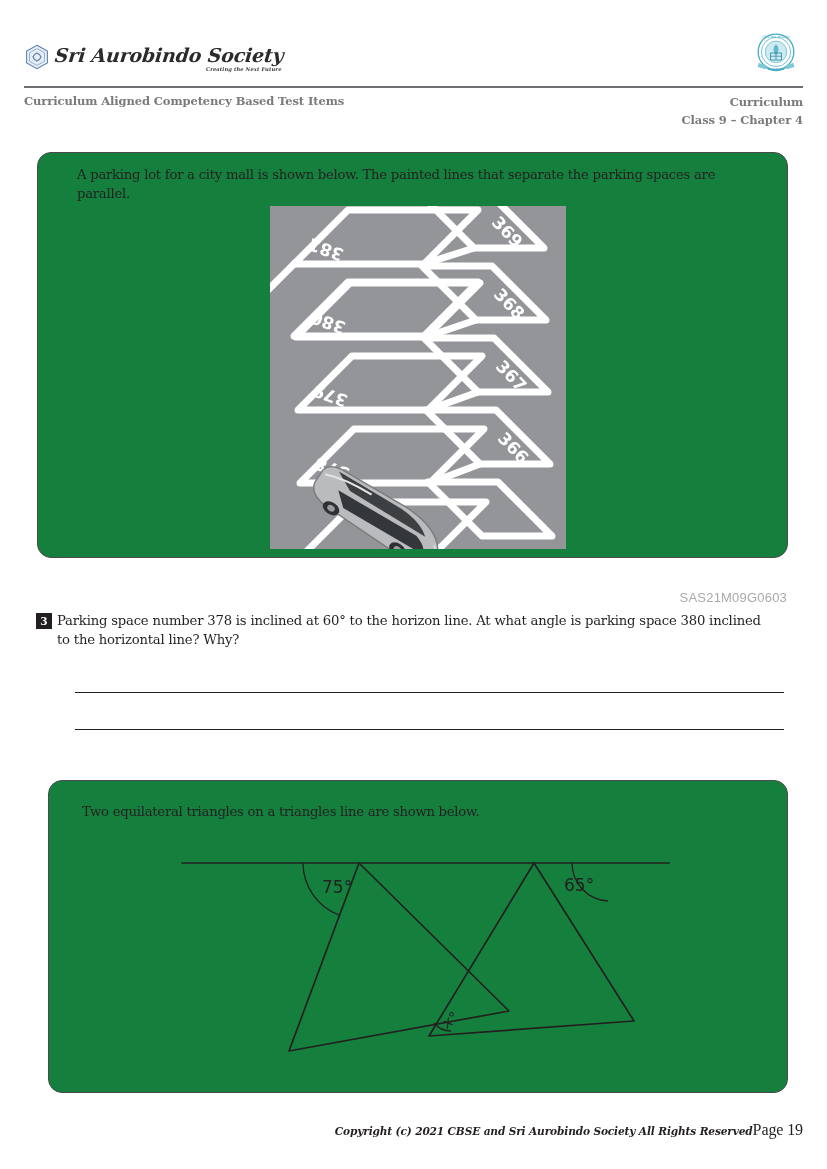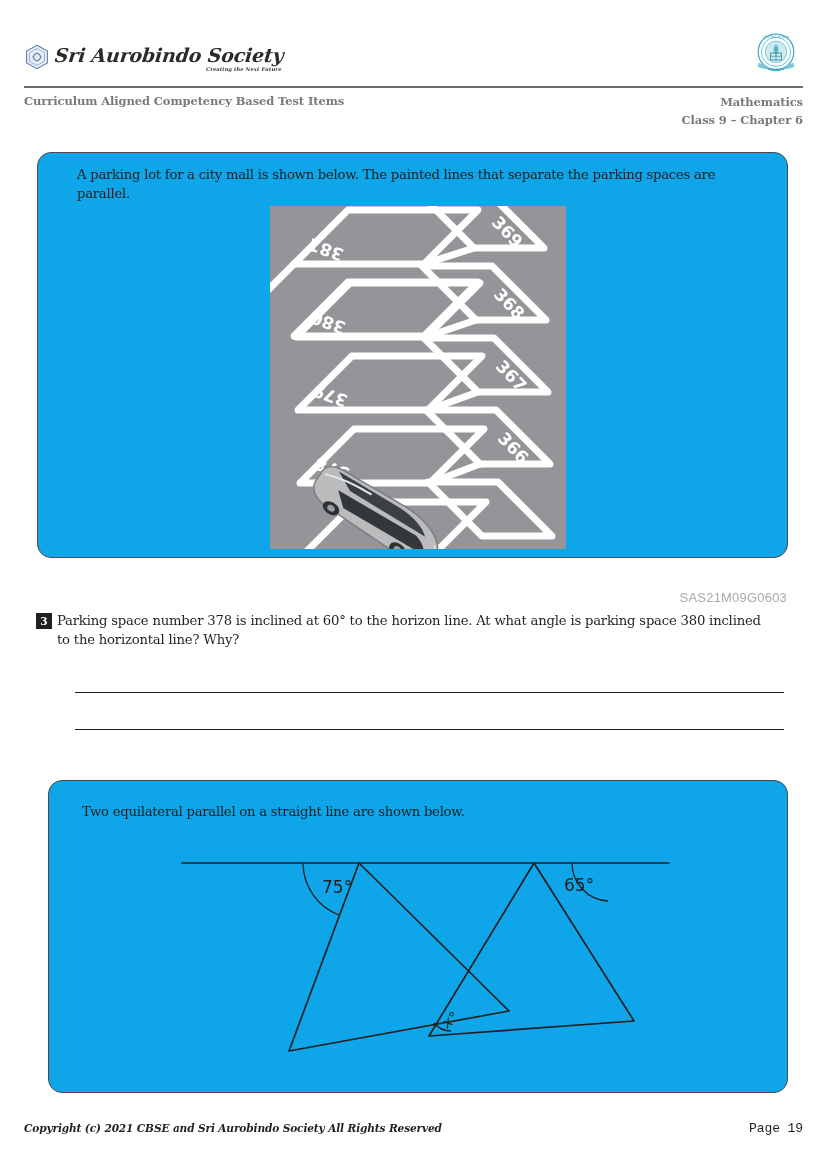--- a/index.html
+++ b/index.html
@@ -108,21 +108,21 @@
     line-height: 1.55;
     letter-spacing: -0.1px;
   }
 
   
   .qbox {
     position: absolute;
     border: 1.6px solid #4b4b4d;
     border-radius: 14px;
     box-sizing: border-box;
-    background: #0ea5e9;
+    background: #15803d;
   }
   #stimulus-box-1 {
     left: 37px;
     top: 152px;
     width: 751px;
     height: 406px;
   }
   #stimulus-box-2 {
     left: 48px;
     top: 780px;
@@ -223,34 +223,34 @@
   }
   #triangle-figure svg { display: block; }
 
   
   #footer {
     position: absolute;
     left: 24px;
     top: 1121px;
     width: 779px;
     display: flex;
-    justify-content: space-between;
+    justify-content: flex-end;
     align-items: baseline;
   }
   #footer-copyright {
     font-family: "DejaVu Serif", serif;
     font-style: italic;
     font-weight: 700;
     font-size: 10.6px;
     color: #231f20;
     letter-spacing: -0.15px;
   }
   #footer-page {
-    font-family: Liberation Mono, monospace;
-    font-size: 13px;
+    font-family: Liberation Serif, serif;
+    font-size: 16px;
     color: #231f20;
     letter-spacing: -0.1px;
   }
 </style>
 </head>
 <body>
 
 <div class="header">
 
   <div class="logo-left">
@@ -279,22 +279,22 @@
     <path d="M28 76 Q50 92 72 76 Q50 86 28 76 Z" fill="#4aafc4"></path>
     <text x="50" y="22" font-family="DejaVu Sans, sans-serif" font-size="6" fill="#4aafc4" text-anchor="middle">CENTRAL BOARD</text>
     <text x="50" y="82" font-family="DejaVu Sans, sans-serif" font-size="5" fill="#3f9fb5" text-anchor="middle">EDUCATION</text>
   </svg>
 
   <div class="header-rule"></div>
 
   <div class="header-meta">
     <div class="header-title">Curriculum Aligned Competency Based Test Items</div>
     <div class="header-right">
-      <div>Mathematics</div>
-      <div>Class 9 – Chapter 6</div>
+      <div>Curriculum</div>
+      <div>Class 9 – Chapter 4</div>
     </div>
   </div>
 </div>
 
 <div class="qbox" id="stimulus-box-1">
 
   <div class="stem-text" id="stimulus-text-1">A parking lot for a city mall is shown below. The painted lines that separate the parking spaces are parallel.</div>
 
   <div id="parking-figure">
     <svg width="296" height="343" viewBox="0 0 296 343">
@@ -352,21 +352,21 @@
 <div id="question-block">
   <div id="question-number">3</div>
   <div id="question-text">Parking space number 378 is inclined at 60° to the horizon line. At what angle is parking space 380 inclined to the horizontal line? Why?</div>
 </div>
 
 <div class="answer-line" id="answer-line-1"></div>
 <div class="answer-line" id="answer-line-2"></div>
 
 <div class="qbox" id="stimulus-box-2">
 
-  <div class="stem-text" id="stimulus-text-2">Two equilateral parallel on a straight line are shown below.</div>
+  <div class="stem-text" id="stimulus-text-2">Two equilateral triangles on a triangles line are shown below.</div>
 
   <div id="triangle-figure">
     <svg width="500" height="230" viewBox="0 0 500 230">
       <g stroke="#231f20" stroke-width="1.7" fill="none" stroke-linejoin="round" stroke-linecap="round">
 
         <line x1="3" y1="12" x2="490" y2="12"></line>
 
         <path d="M180 12 L110 200 L330 160 Z"></path>
 
         <path d="M355 12 L250 185 L455 170 Z"></path>

